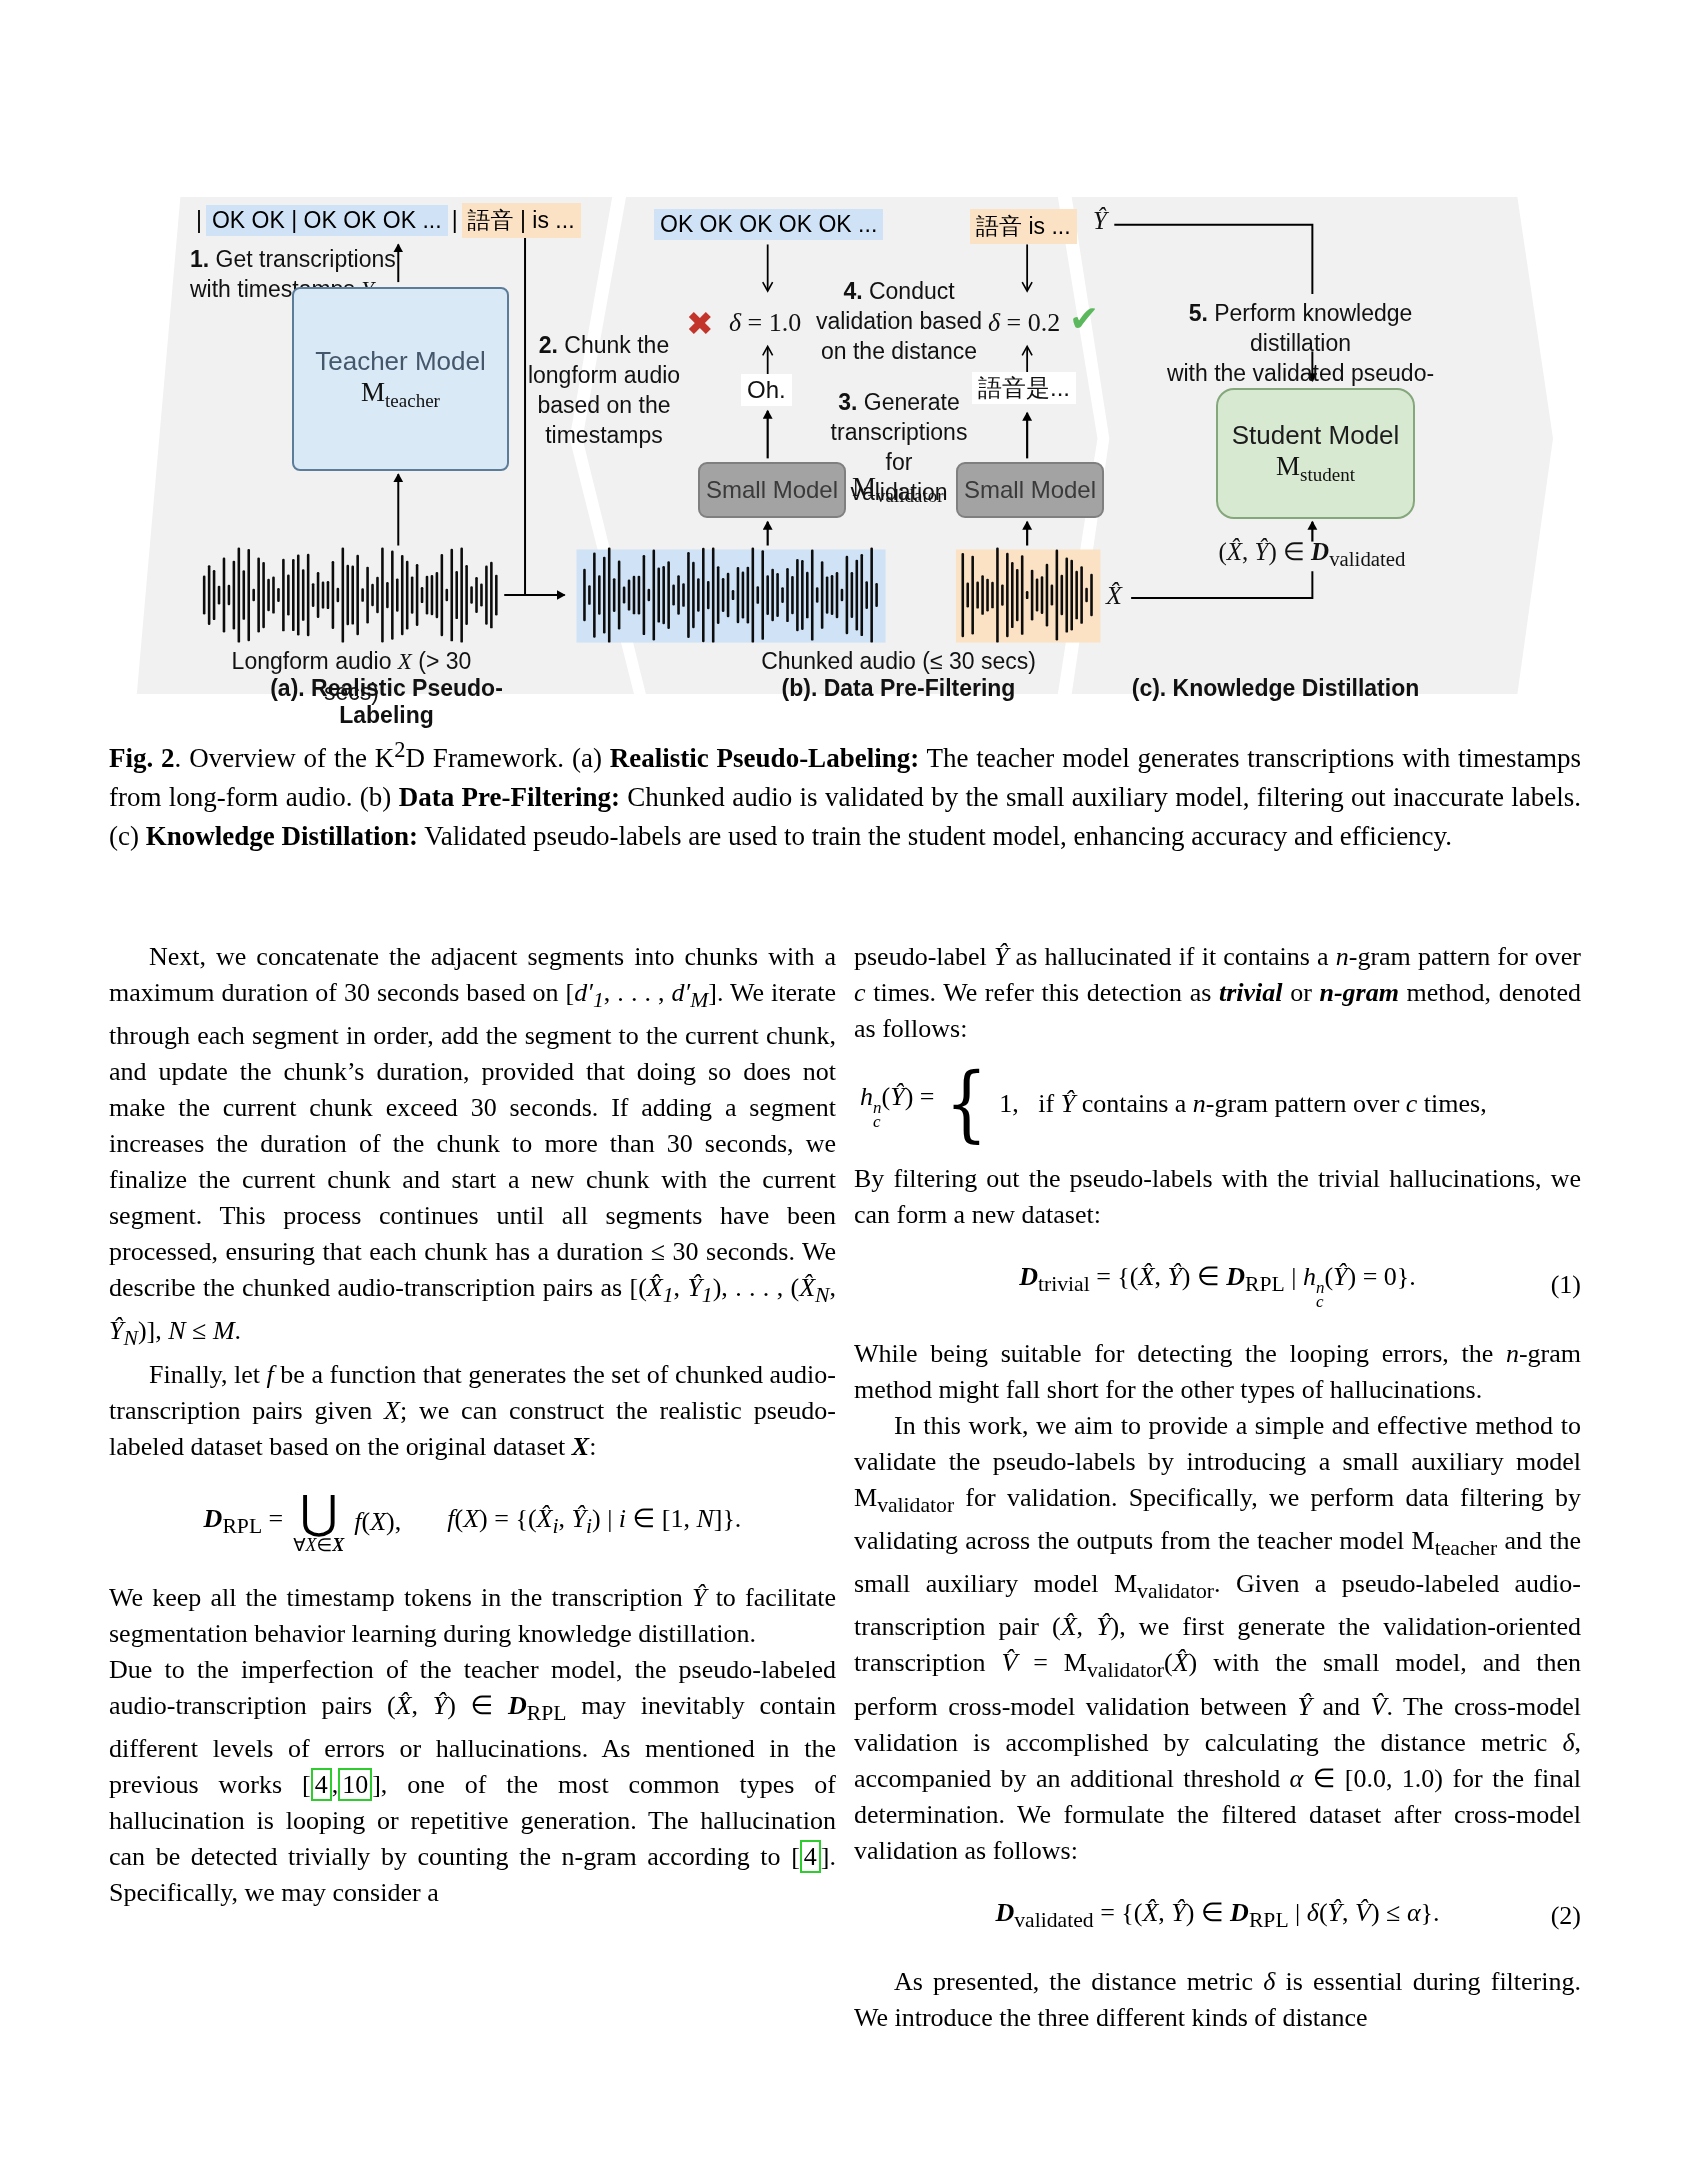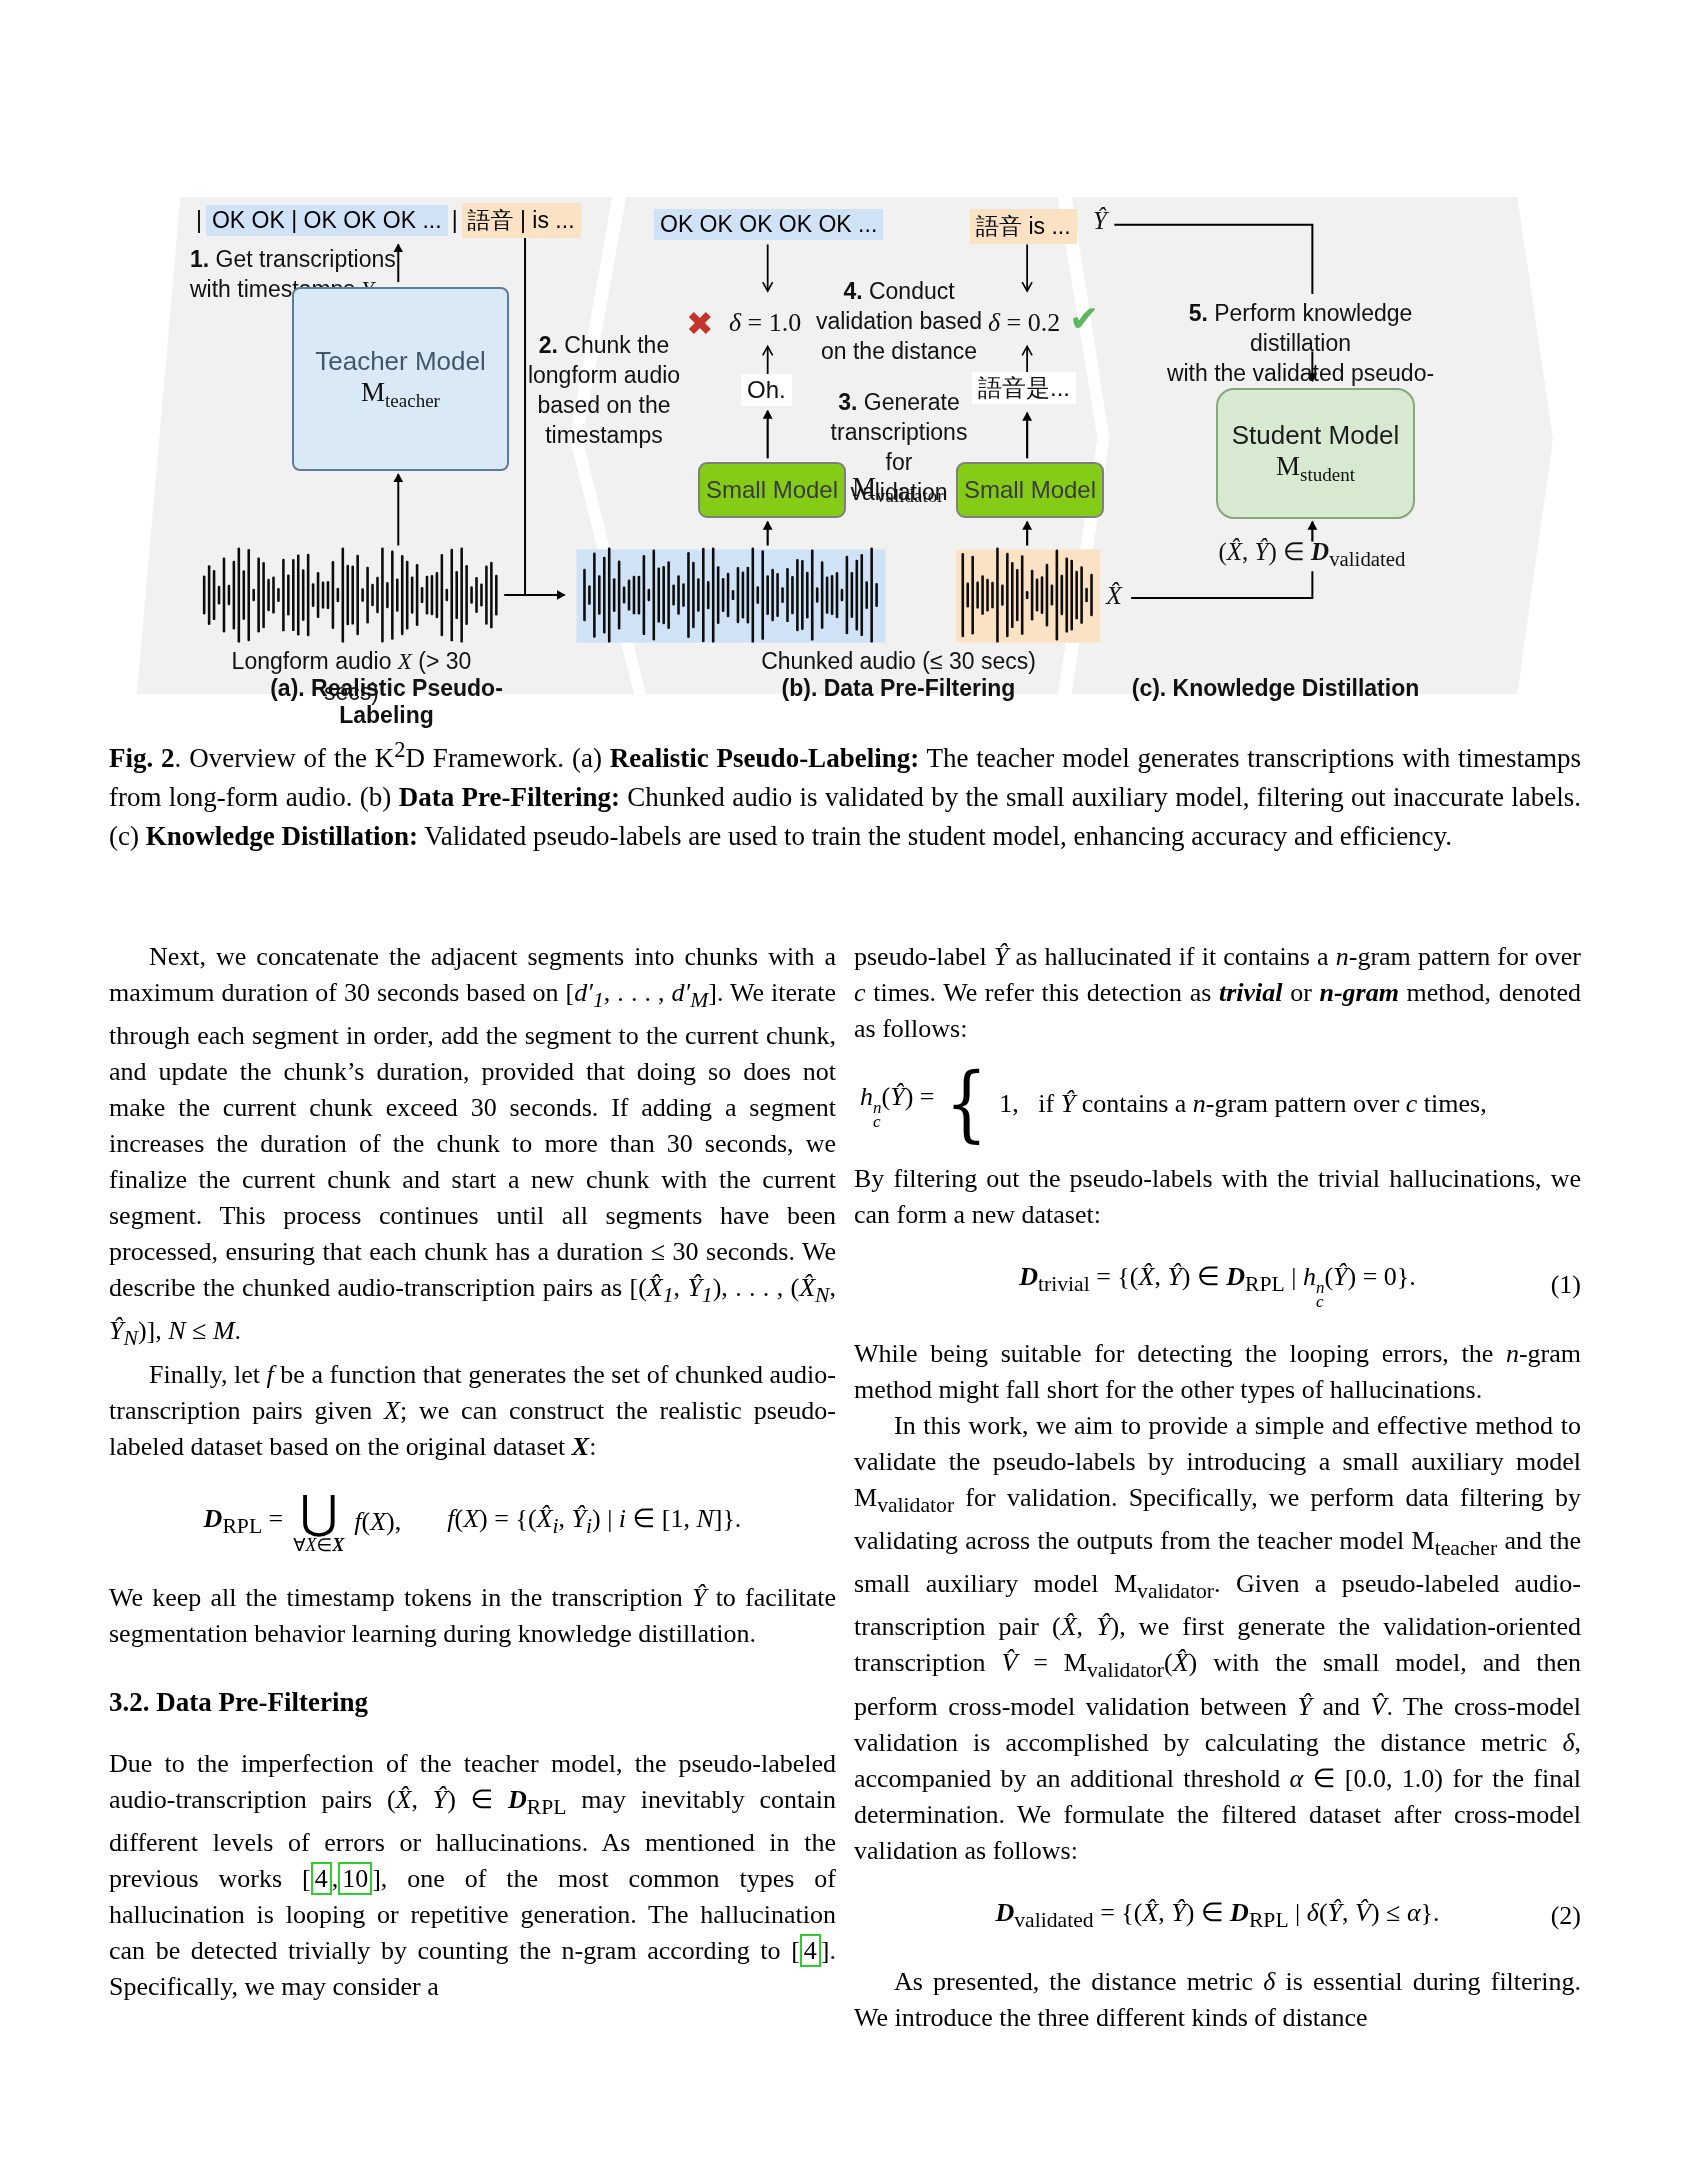--- a/index.html
+++ b/index.html
@@ -11,21 +11,21 @@
   .fig{position:absolute;left:119px;top:183px;width:1436px;height:525px;}
   .fig svg.bg{position:absolute;left:0;top:0;}
   .fig .lbl{position:absolute;font-family:"Liberation Sans",sans-serif;font-size:23px;line-height:30px;color:#111;}
   .fig .ctr{text-align:center;}
   .tokenbar{position:absolute;display:flex;align-items:center;gap:4px;font-family:"Liberation Sans",sans-serif;font-size:23px;white-space:nowrap;}
   .tok-blue{background:#cfe2f6;padding:2px 6px;}
   .tok-orange{background:#fbe2c4;padding:2px 6px;}
   .modelbox{position:absolute;display:flex;flex-direction:column;align-items:center;justify-content:center;border-radius:8px;}
   .teacher{background:#d9e9f6;border:2px solid #5b7d99;}
   .student{background:#d8e9d1;border:2px solid #84a77b;}
-  .smallbox{position:absolute;background:#84cc16;border:2px solid #7f7f7f;border-radius:9px;display:flex;align-items:center;justify-content:center;
+  .smallbox{position:absolute;background:#a3a3a3;border:2px solid #7f7f7f;border-radius:9px;display:flex;align-items:center;justify-content:center;
             font-family:"Liberation Sans",sans-serif;font-size:24px;color:#3a3a3a;}
   .boxtitle{font-family:"Liberation Sans",sans-serif;font-size:26px;}
   .teacher .boxtitle{color:#44576b;}
   .student .boxtitle{color:#1c1c1c;}
   .mathm{font-family:"Liberation Serif",serif;font-size:27px;color:#111;}
   .mathm sub{font-size:19px;}
   .mi{font-family:"Liberation Serif",serif;font-style:italic;}
   .serifmath{position:absolute;font-family:"Liberation Serif",serif;font-size:26px;color:#111;white-space:nowrap;}
   .whitebg{background:#ffffff;padding:1px 6px;}
   .xmark{position:absolute;color:#c3342b;font-size:33px;font-family:"DejaVu Sans",sans-serif;font-weight:bold;}
@@ -306,21 +306,20 @@
       <span class="cupstack">
         <span class="bigcup">⋃</span>
         <span class="cupunder">∀<span class="mi">X</span>∈<span class="cal">X</span></span>
       </span>
       <span><span class="mi">f</span>(<span class="mi">X</span>),</span>
       <span style="width:26px;"></span>
       <span><span class="mi">f</span>(<span class="mi">X</span>) = {(<span class="mi">X̂<sub>i</sub></span>, <span class="mi">Ŷ<sub>i</sub></span>) | <span class="mi">i</span> ∈ [1, <span class="mi">N</span>]}.</span>
     </div>
   </div>
   <p>We keep all the timestamp tokens in the transcription <span class="mi">Ŷ</span> to facilitate segmentation behavior learning during knowledge distillation.</p>
-  <div class="head32">3.2.  Data Pre-Filtering</div>
   <p>Due to the imperfection of the teacher model, the pseudo-labeled audio-transcription pairs (<span class="mi">X̂</span>, <span class="mi">Ŷ</span>) ∈ <span class="cal">D</span><sub>RPL</sub> may inevitably contain different levels of errors or hallucinations. As mentioned in the previous works [<span class="cite">4</span>,<span class="cite">10</span>], one of the most common types of hallucination is looping or repetitive generation. The hallucination can be detected trivially by counting the n-gram according to [<span class="cite">4</span>]. Specifically, we may consider a</p>
 </div>
 
 <div class="col col-r">
   <p>pseudo-label <span class="mi">Ŷ</span> as hallucinated if it contains a <span class="mi">n</span>-gram pattern for over <span class="mi">c</span> times. We refer this detection as <b><i>trivial</i></b> or <b><i>n-gram</i></b> method, denoted as follows:</p>
   <div class="cases">
     <span><span class="mi">h</span><span class="supsub">
           <span>n</span>
           <span>c</span>
         </span>(<span class="mi">Ŷ</span>) =</span>

